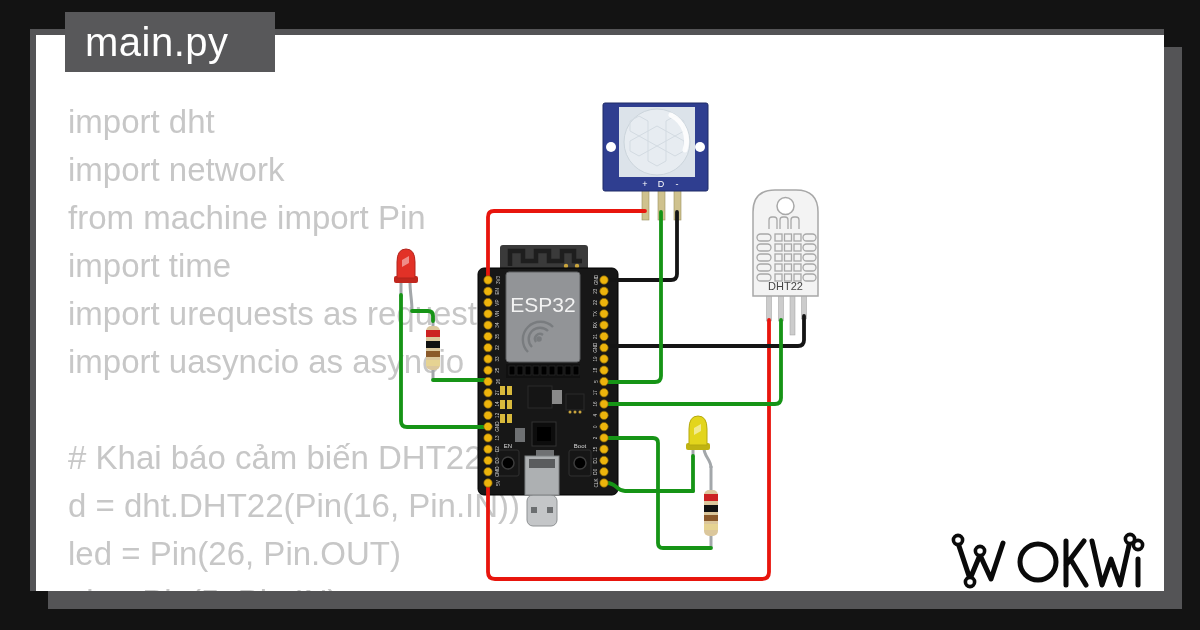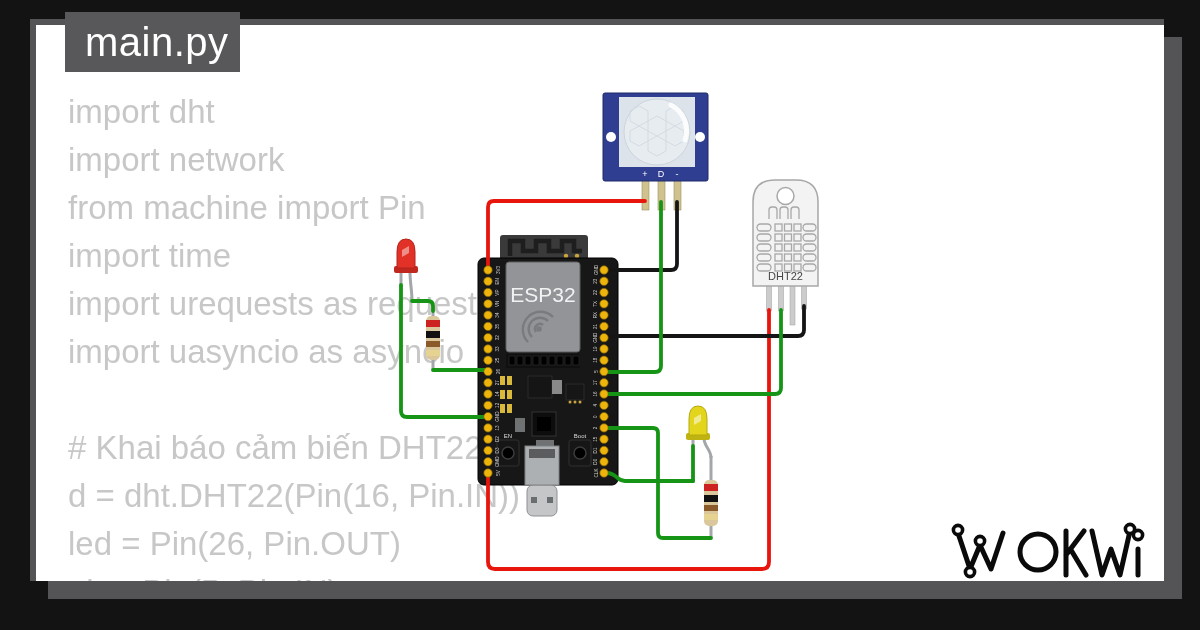--- a/index.html
+++ b/index.html
@@ -1,21 +1,21 @@
 <!DOCTYPE html>
 <html><head>
 <meta charset="utf-8">
 <style>
   html,body{margin:0;padding:0;background:#131313;width:1200px;height:630px;overflow:hidden;
     font-family:"Liberation Sans","DejaVu Sans",sans-serif;}
   .stage{position:relative;width:1200px;height:630px;}
-  .card-outer{position:absolute;left:30px;top:19px;background:#545456;
+  .card-outer{position:absolute;left:30px;top:29px;background:#545456;
     padding:6px 0 0 6px;box-shadow:18px 18px 0 0 #545456;}
   .card{position:relative;width:1128px;height:556px;background:#ffffff;overflow:hidden;}
-  .tab{position:absolute;left:65px;top:12px;width:175px;height:60px;background:#58585a;
+  .tab{position:absolute;left:65px;top:12px;width:210px;height:60px;background:#58585a;
     z-index:30;color:#fff;font-size:40px;line-height:60px;padding-left:20px;box-sizing:border-box;
     letter-spacing:.5px;}
   #code-block{position:absolute;left:32px;top:63px;font-size:33px;line-height:48px;
     color:#c7c7c7;white-space:pre;z-index:1;}
   .circuit{position:absolute;left:0;top:0;width:1128px;height:556px;z-index:10;pointer-events:none;}
   .logo-svg{position:absolute;right:14px;bottom:-6px;z-index:5;}
   svg text{font-family:"Liberation Sans","DejaVu Sans",sans-serif;}
 </style>
 </head>
 <body>

